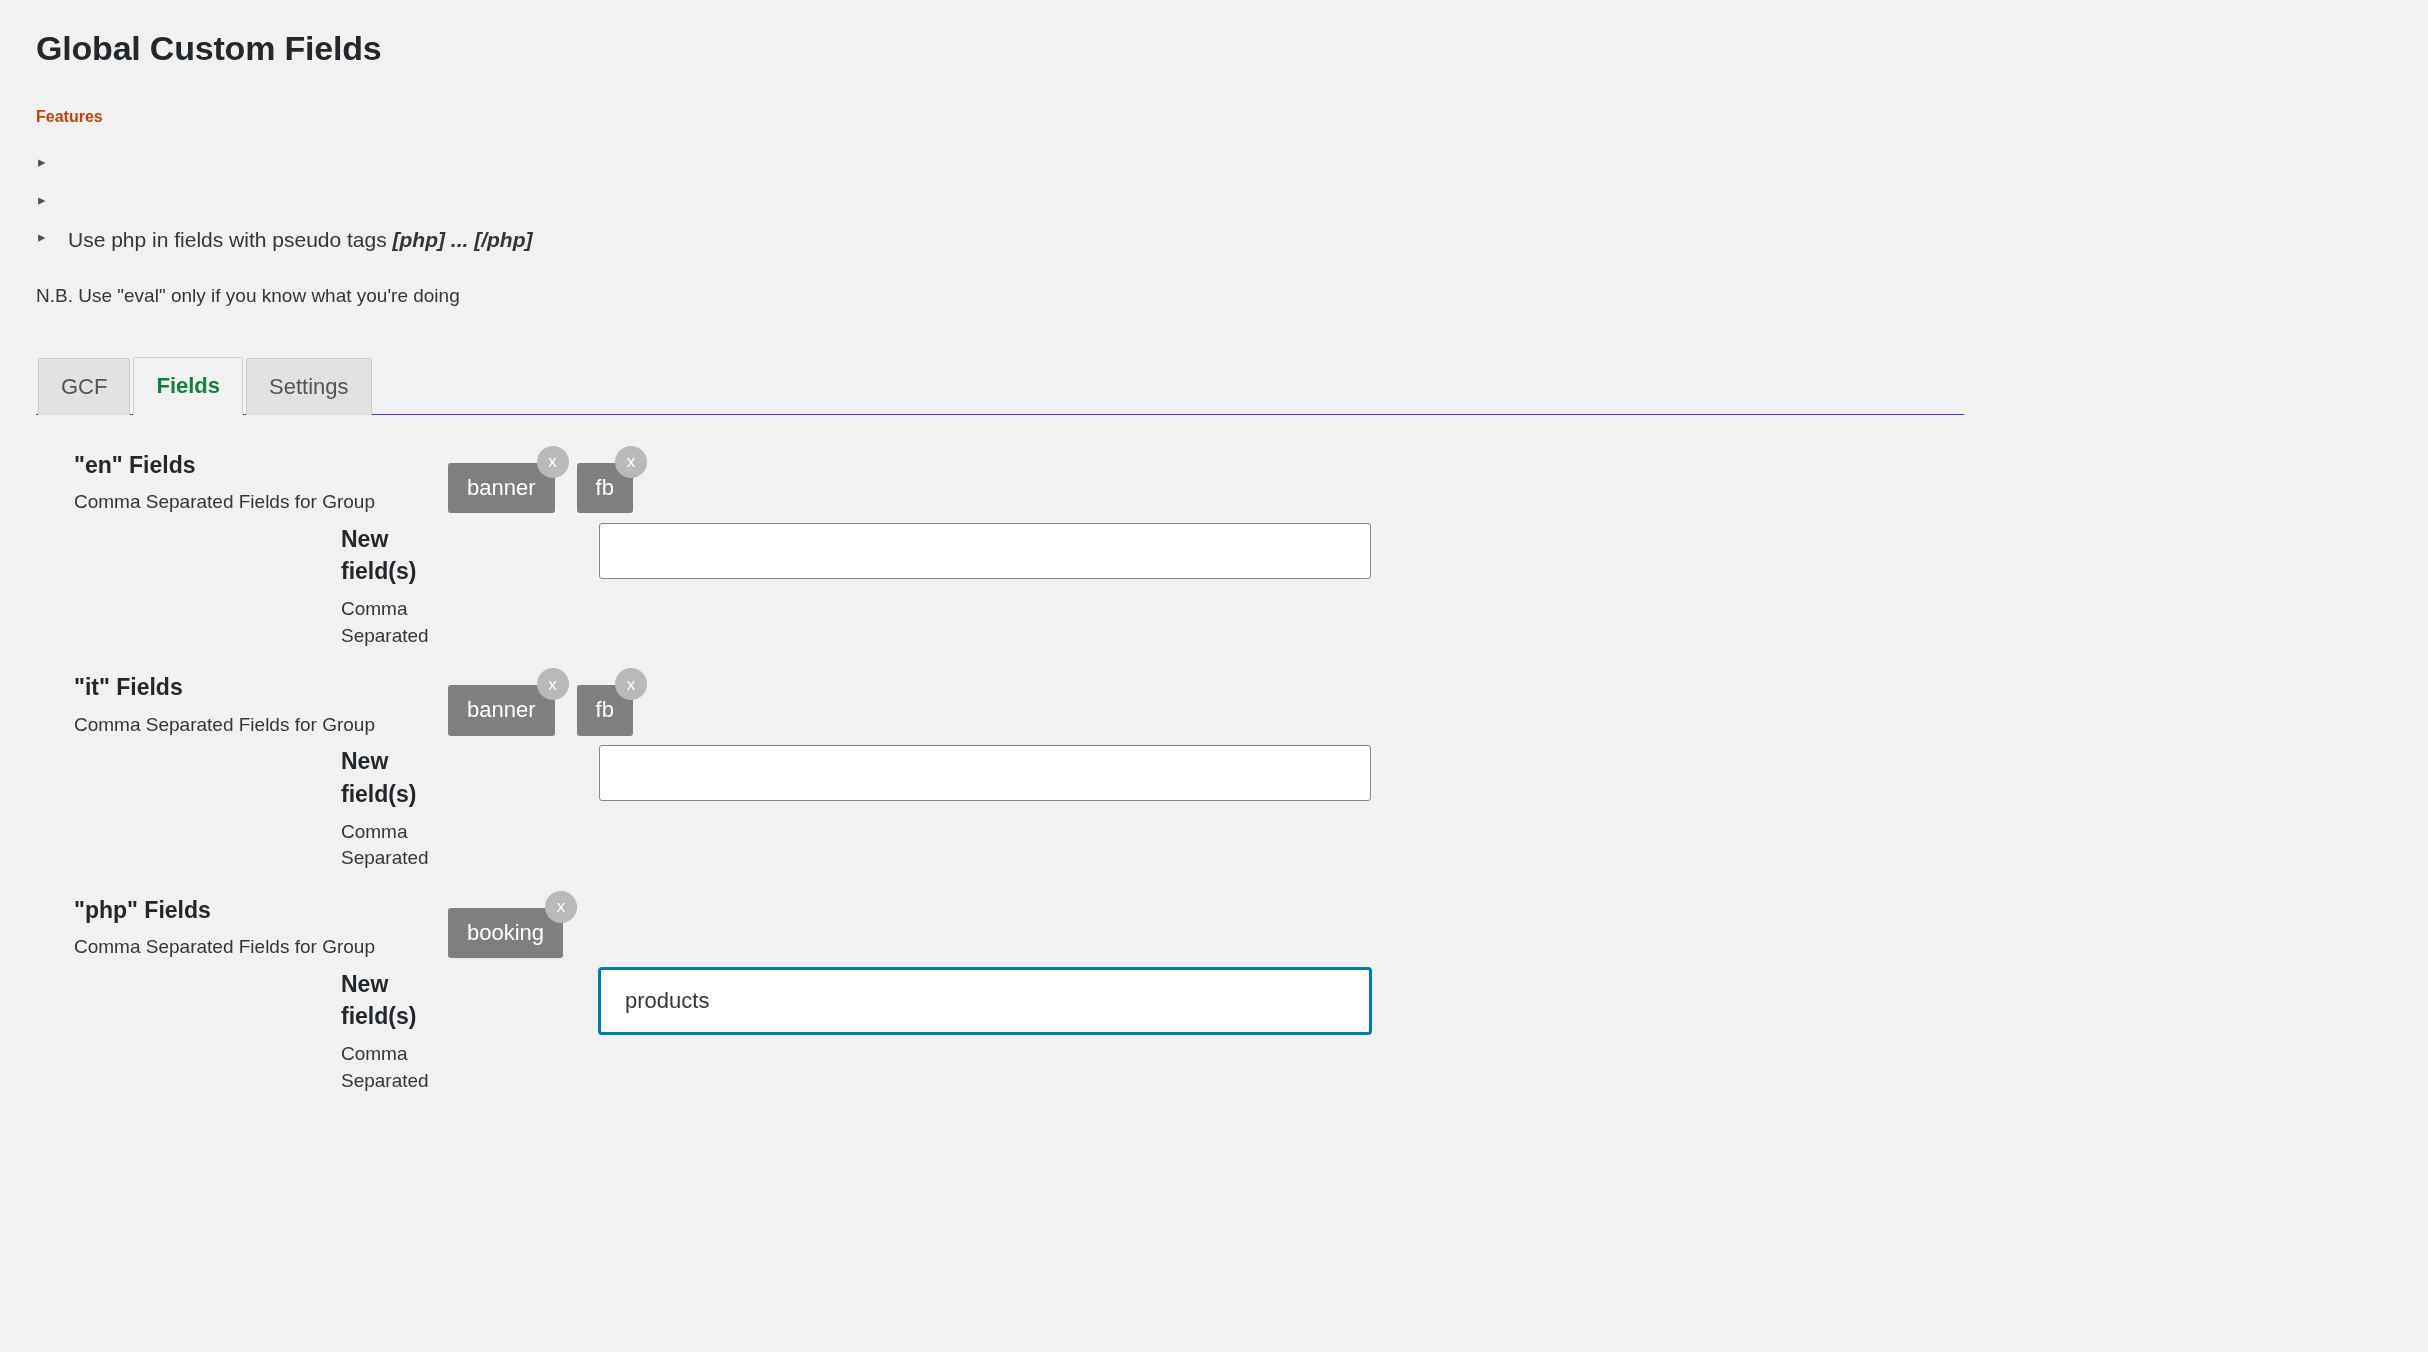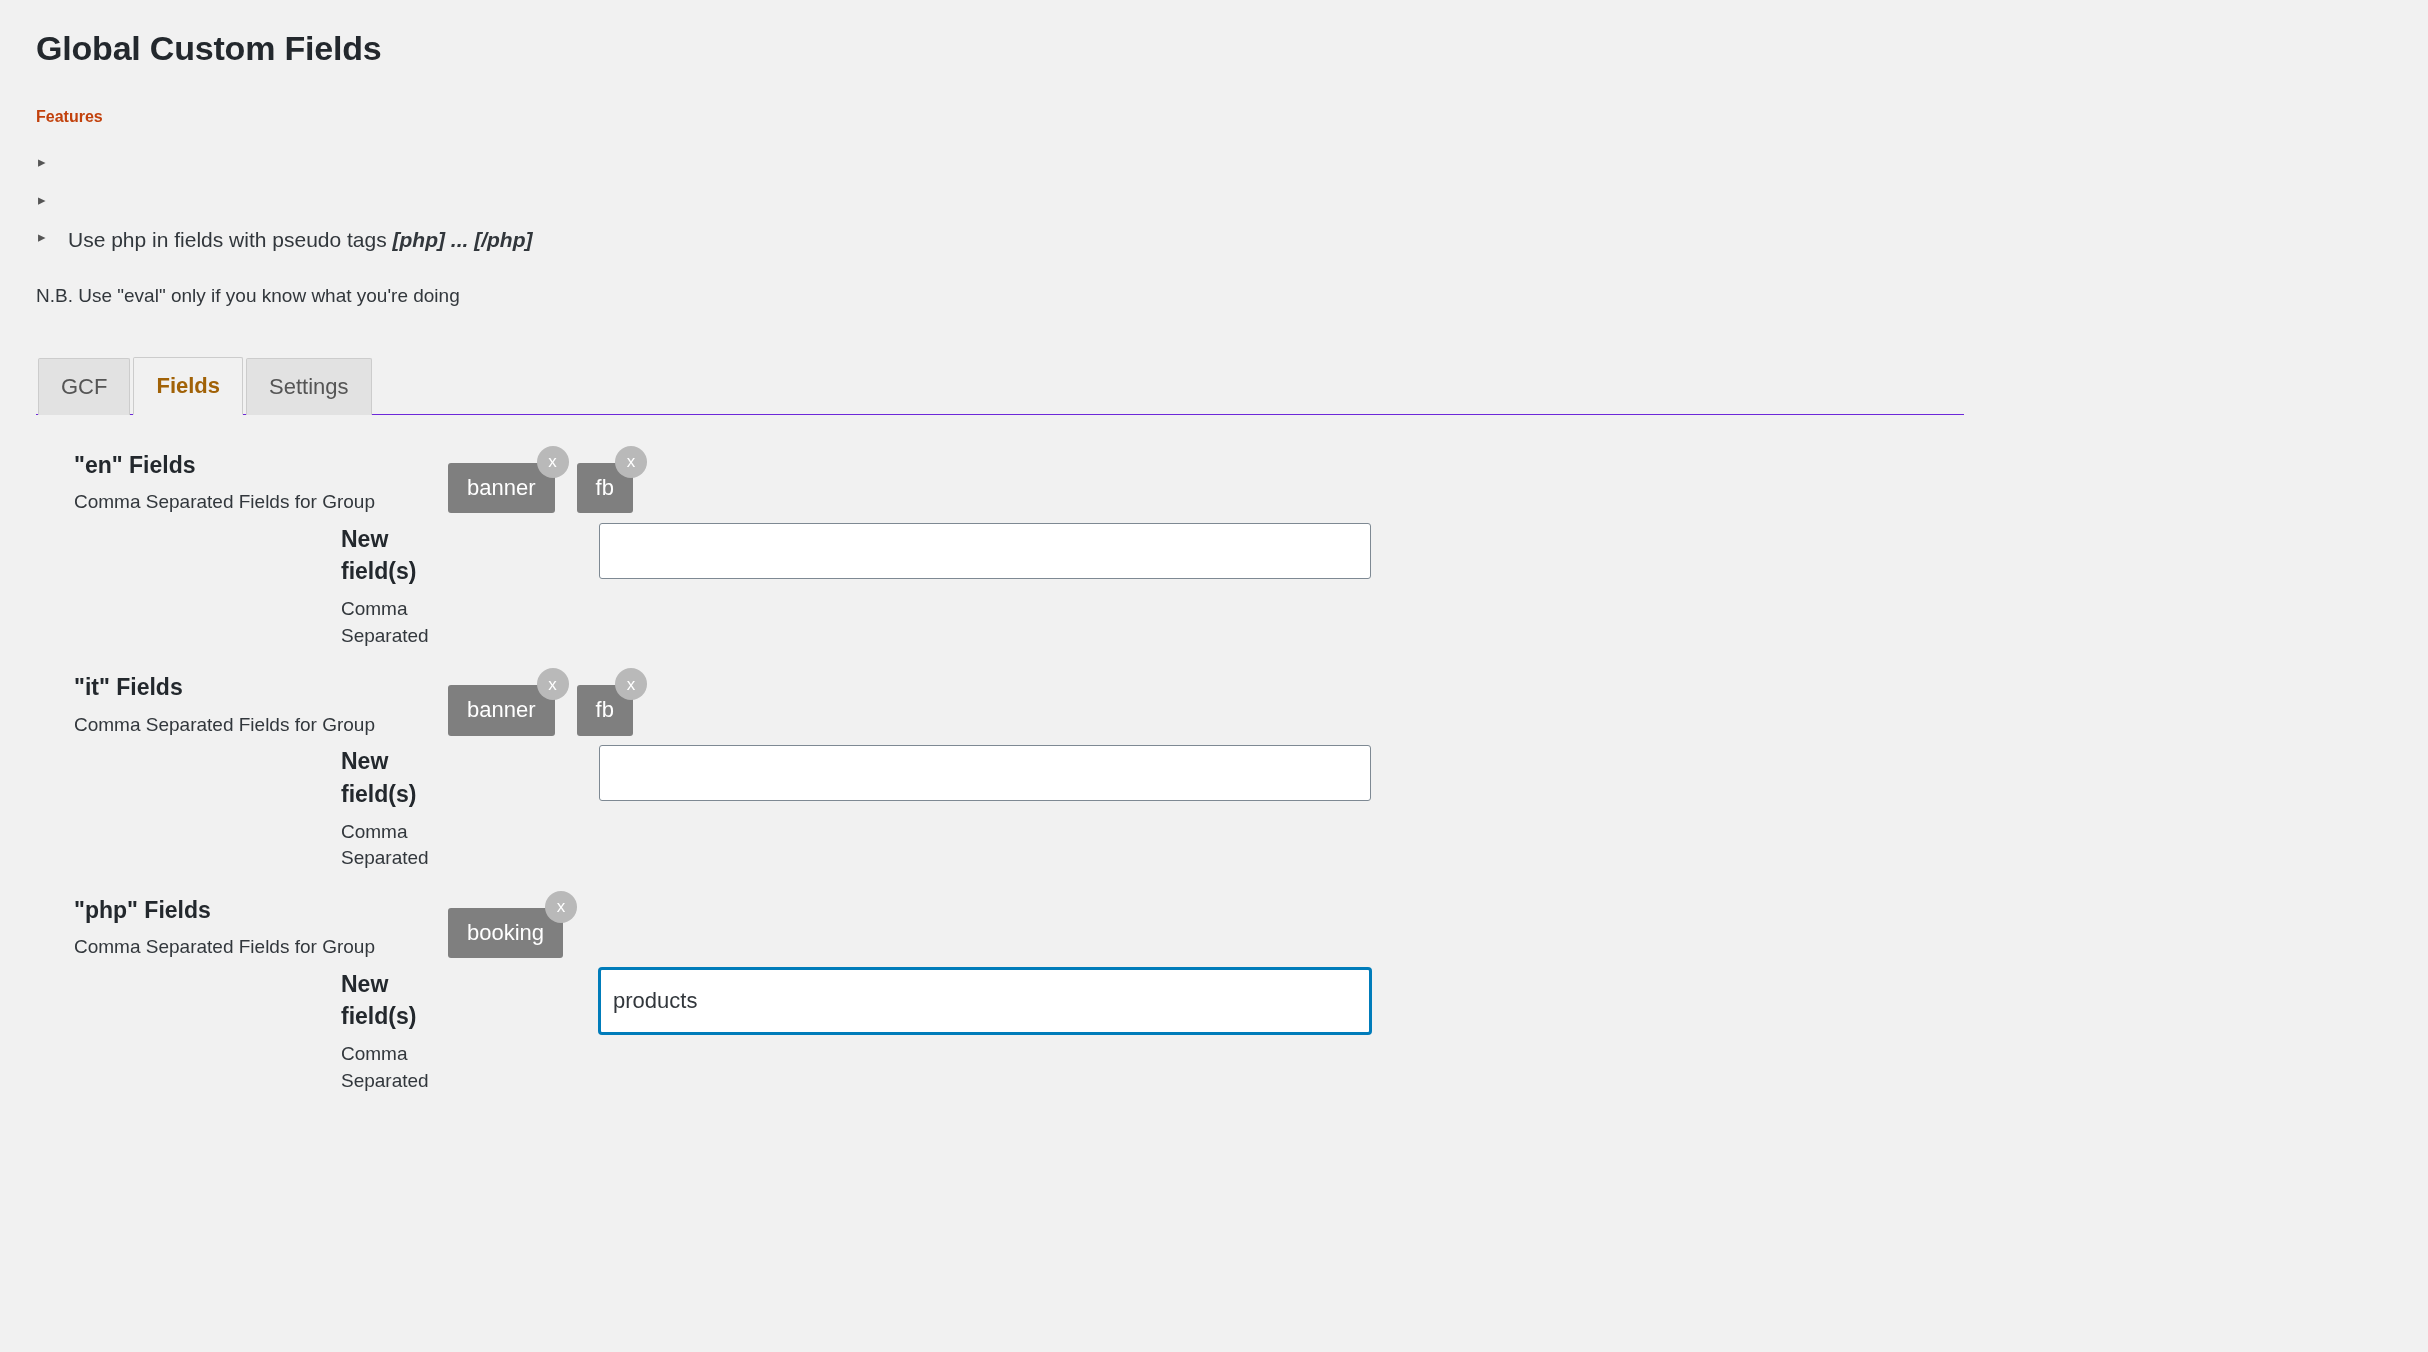--- a/index.html
+++ b/index.html
@@ -85,21 +85,21 @@
     border-bottom: none;
     color: #555;
     line-height: 1.3;
     position: relative;
     top: 1px;
     cursor: pointer;
     border-radius: 2px 2px 0 0;
   }
   .tab.active {
     background: #f1f1f1;
-    color: #a16207;
+    color: #15803d;
     font-weight: bold;
     border-bottom: 1px solid #f1f1f1;
   }
   .form-area {
     margin-top: 34px;
     position: relative;
   }
   .group-row {
     display: flex;
     align-items: flex-start;
@@ -181,21 +181,21 @@
     line-height: 1.4;
   }
   .nf-input-col {
     padding-left: 151px;
   }
   input.text-input {
     width: 772px;
     height: 56px;
     box-sizing: border-box;
     font-size: 22px;
-    padding: 6px 12px;
+    padding: 6px 24px;
     border: 1px solid #7e8993;
     border-radius: 3px;
     background: #fff;
     color: #32373c;
     font-family: "Liberation Sans", sans-serif;
     outline: none;
   }
   input.text-input.focused {
     border: 2px solid #007cba;
     box-shadow: 0 0 0 1px #007cba;

